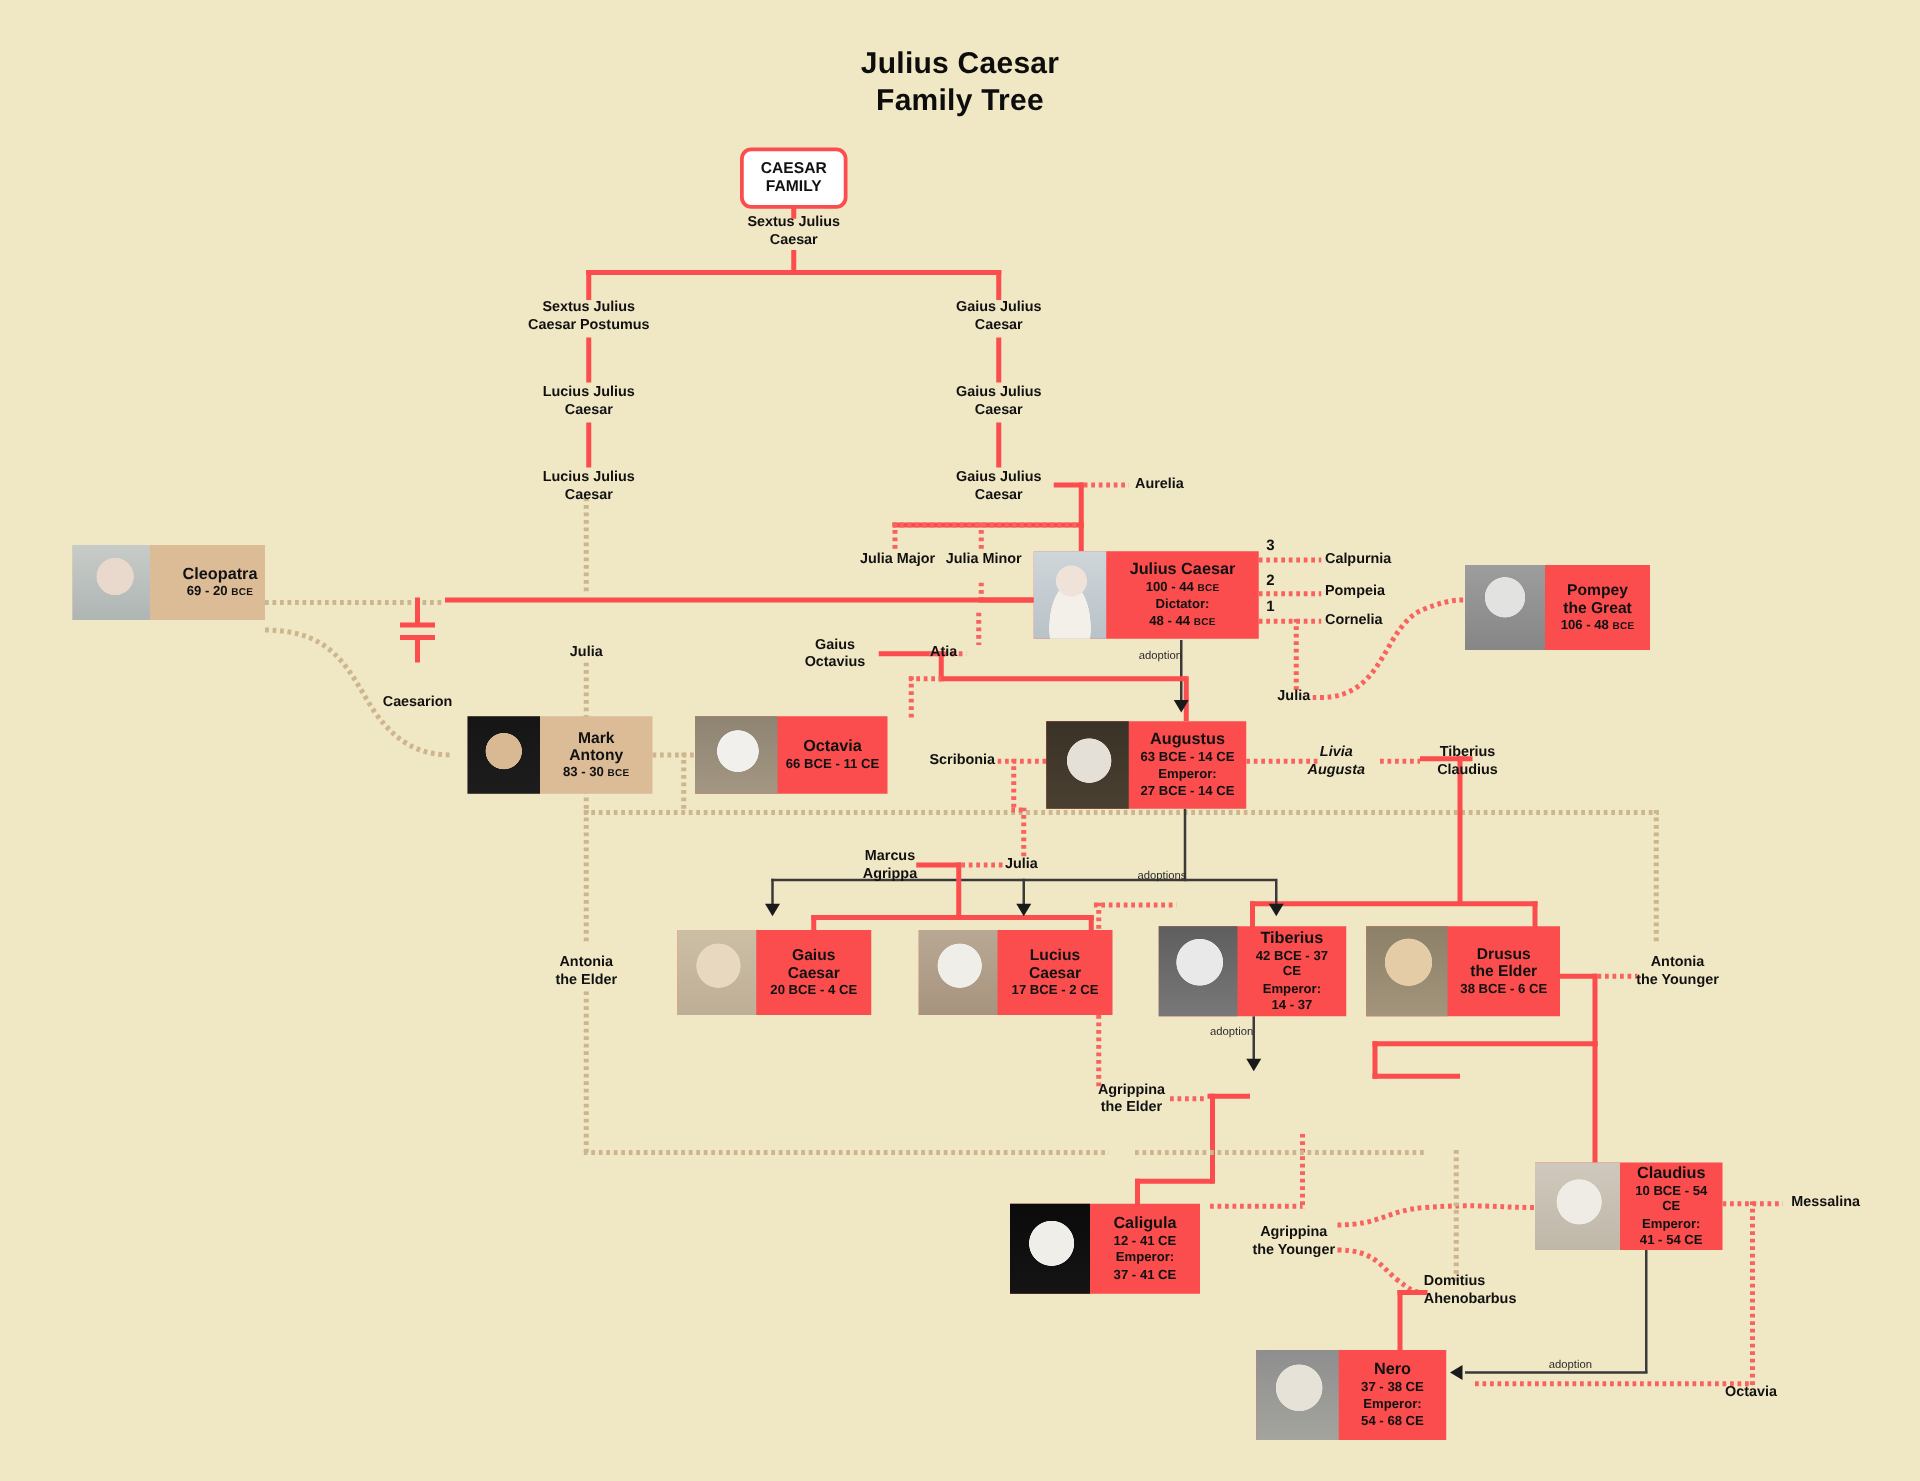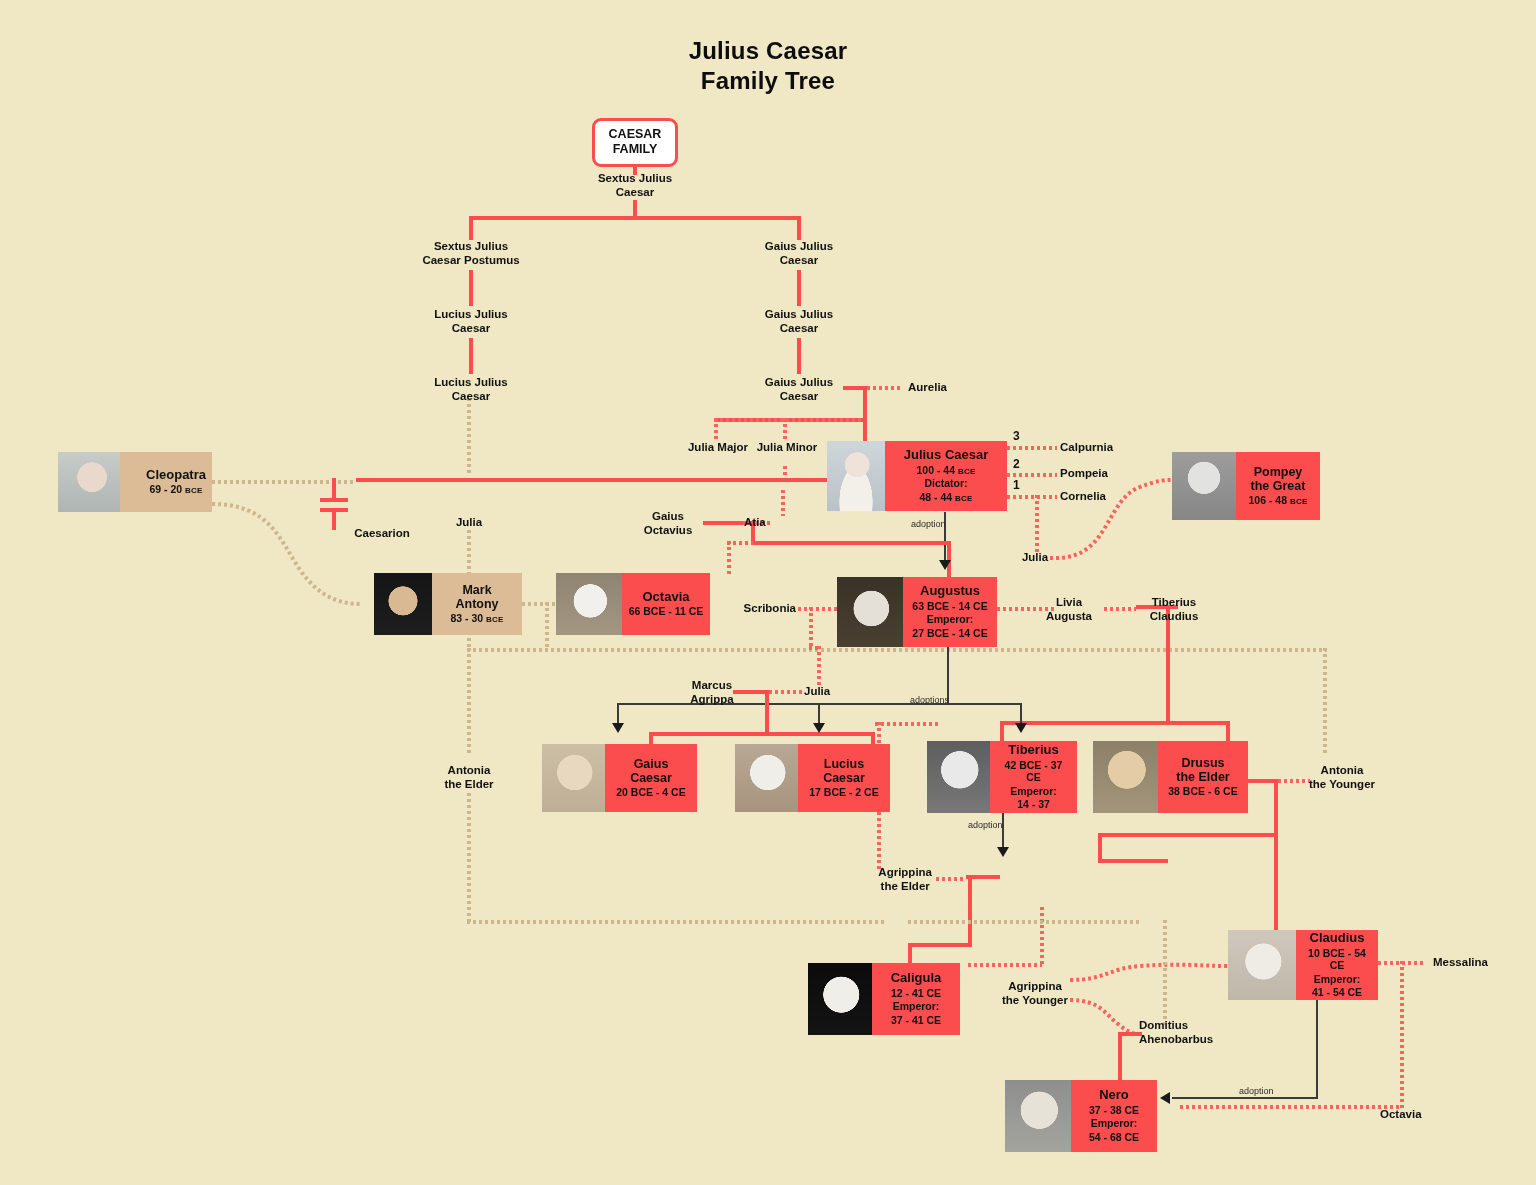--- a/index.html
+++ b/index.html
@@ -251,38 +251,38 @@
   <div class="dot v" style="left:1035px;top:495px;height:58px;"></div>
   <div class="tnode" style="left:1035px;top:551px;">
     <div>Julia</div>
   </div>
   <div class="dot h" style="left:1050px;top:556px;width:10px;"></div>
 
   <div class="ln thin v" style="left:944px;top:512px;height:52px;"></div>
   <div class="arw" style="left:939px;top:560px;"></div>
   <div class="lbl" style="left:911px;top:519px;">adoption</div>
 
-  <div class="card tan" style="left:58px;top:452px;width:154px;height:60px;gap:20px;">
+  <div class="card tan" style="left:58px;top:436px;width:154px;height:60px;gap:20px;">
     <div class="pic" style="width:62px;height:60px;background-image:
          radial-gradient(circle at 55% 42%, #e9d9cc 0 30%, transparent 31%),
          linear-gradient(#c8ccc8,#aeb5b3);"></div>
     <div class="body">
       <div class="nm">Cleopatra</div>
       <div class="dt"><span>69 - 20 </span><span class="era">BCE</span></div>
     </div>
   </div>
 
   <div class="dot tan h" style="left:212px;top:480px;width:144px;"></div>
   <div class="ln h" style="left:356px;top:478px;width:471px;"></div>
 
   <div class="ln v" style="left:332px;top:478px;height:22px;"></div>
   <div class="tee" style="left:320px;top:498px;width:28px;height:4px;"></div>
   <div class="tee" style="left:320px;top:508px;width:28px;height:4px;"></div>
   <div class="ln v" style="left:332px;top:510px;height:20px;"></div>
-  <div class="tnode" style="left:334px;top:527px;margin-left:48px;">
+  <div class="tnode" style="left:334px;top:556px;">
     <div>Caesarion</div>
   </div>
 
   <div class="dot tan v" style="left:467px;top:398px;height:78px;"></div>
   <div class="tnode" style="left:469px;top:516px;">
     <div>Julia</div>
   </div>
   <div class="dot tan v" style="left:467px;top:530px;height:120px;"></div>
 
   <div class="card" style="left:1172px;top:452px;width:148px;height:68px;">
@@ -365,21 +365,21 @@
 
   <div class="tnode right" style="left:796px;top:602px;">
     <div>Scribonia</div>
   </div>
   <div class="dot h" style="left:798px;top:607px;width:40px;"></div>
   <div class="dot v" style="left:809px;top:607px;height:41px;"></div>
   <div class="dot h" style="left:809px;top:646px;width:12px;"></div>
   <div class="dot v" style="left:817px;top:646px;height:42px;"></div>
 
   <div class="dot h" style="left:997px;top:607px;width:58px;"></div>
-  <div class="tnode" style="left:1069px;top:596px;">
+  <div class="tnode" style="left:1069px;top:596px;font-style:italic;">
     <div>Livia</div>
     <div>Augusta</div>
   </div>
   <div class="dot h" style="left:1104px;top:607px;width:32px;"></div>
   <div class="ln h" style="left:1136px;top:605px;width:42px;"></div>
   <div class="tnode" style="left:1174px;top:596px;">
     <div>Tiberius</div>
     <div>Claudius</div>
   </div>
 

